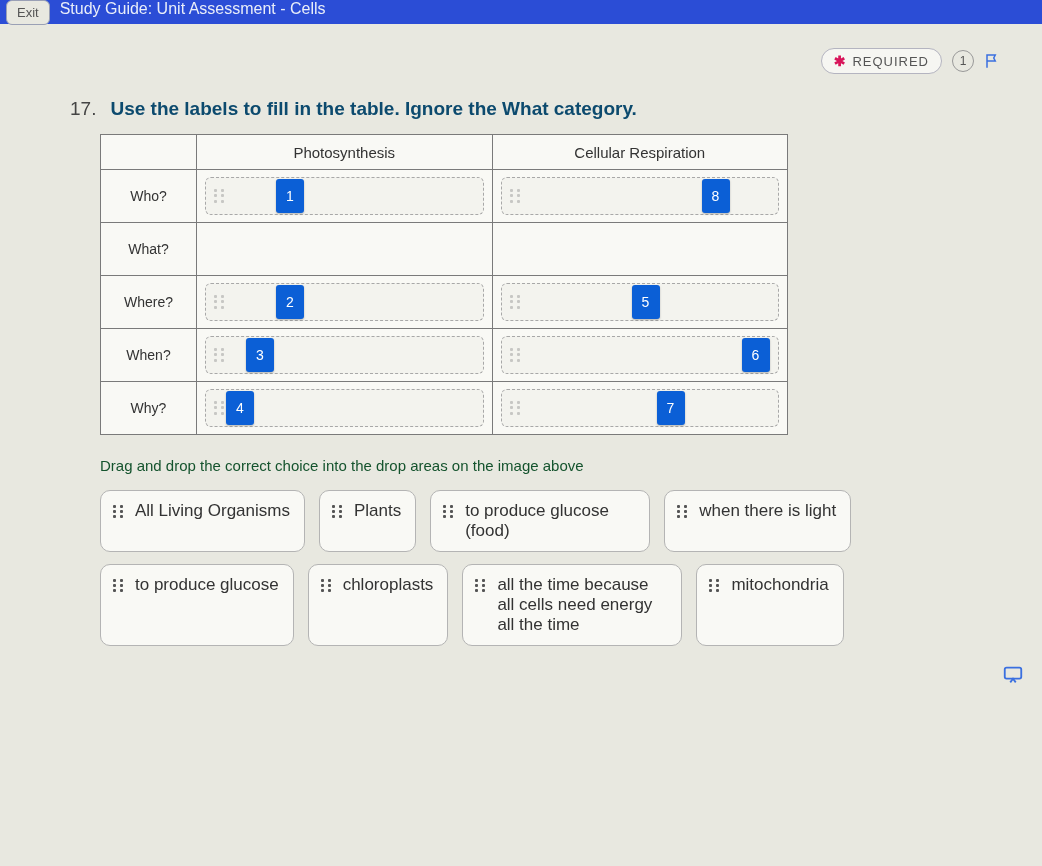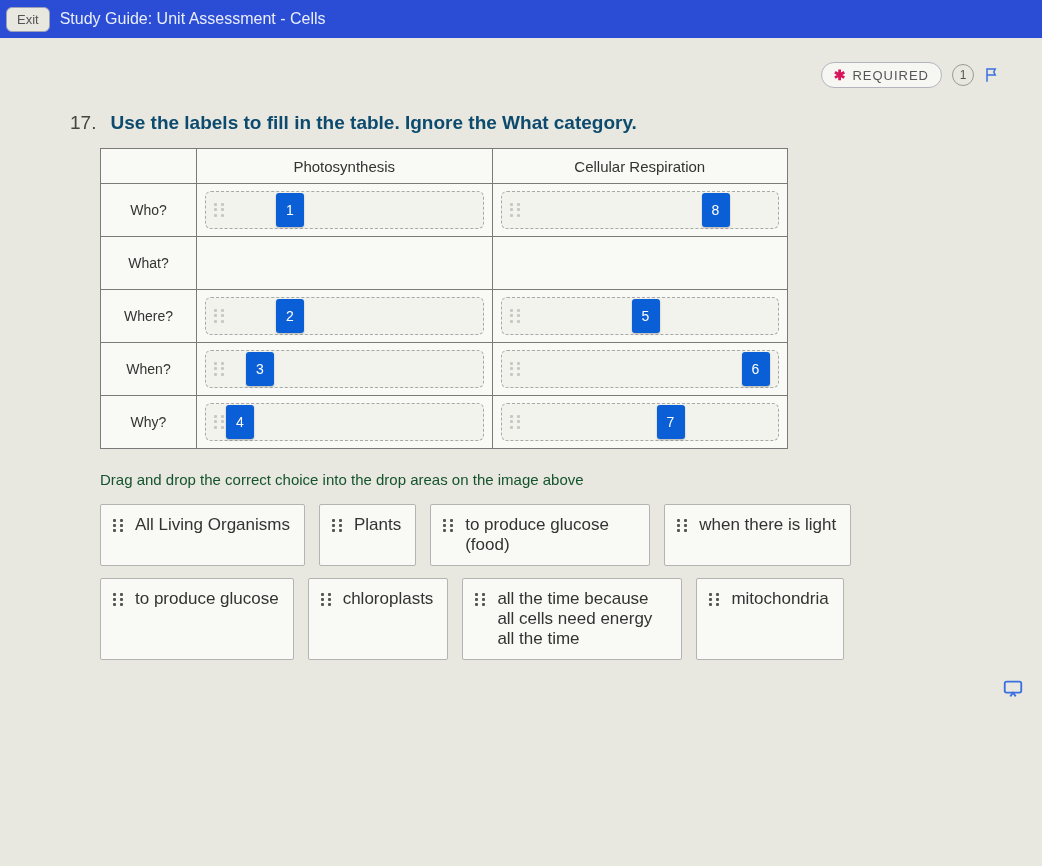--- a/index.html
+++ b/index.html
@@ -6,23 +6,23 @@
 body {
   font-family: Arial, Helvetica, sans-serif;
   background: #e8e8e0;
   width: 1042px;
   height: 866px;
   overflow: hidden;
 }
 .topbar {
   background: #2b4dd6;
   color: #e9eef9;
-  height: 38px;
-  display: flex;
-  align-items: center;
+  height: 24px;
+  display: flex;
+  align-items: flex-start;
   padding: 0 6px;
   gap: 10px;
 }
 .exit-btn {
   background: #e8e8e0;
   color: #555;
   border-radius: 6px;
   padding: 4px 10px;
   font-size: 13px;
   border: 1px solid #9aa0b5;
@@ -152,21 +152,21 @@
 }
 .choices {
   margin-left: 30px;
   display: flex;
   flex-wrap: wrap;
   gap: 12px 14px;
   width: 870px;
 }
 .choice {
   border: 1px solid #b4b4b4;
-  border-radius: 2px;
+  border-radius: 10px;
   background: #f9f9f5;
   padding: 10px 14px 10px 12px;
   display: flex;
   align-items: flex-start;
   gap: 10px;
   font-size: 17px;
   color: #333;
   max-width: 220px;
 }
 .choice .grip {

